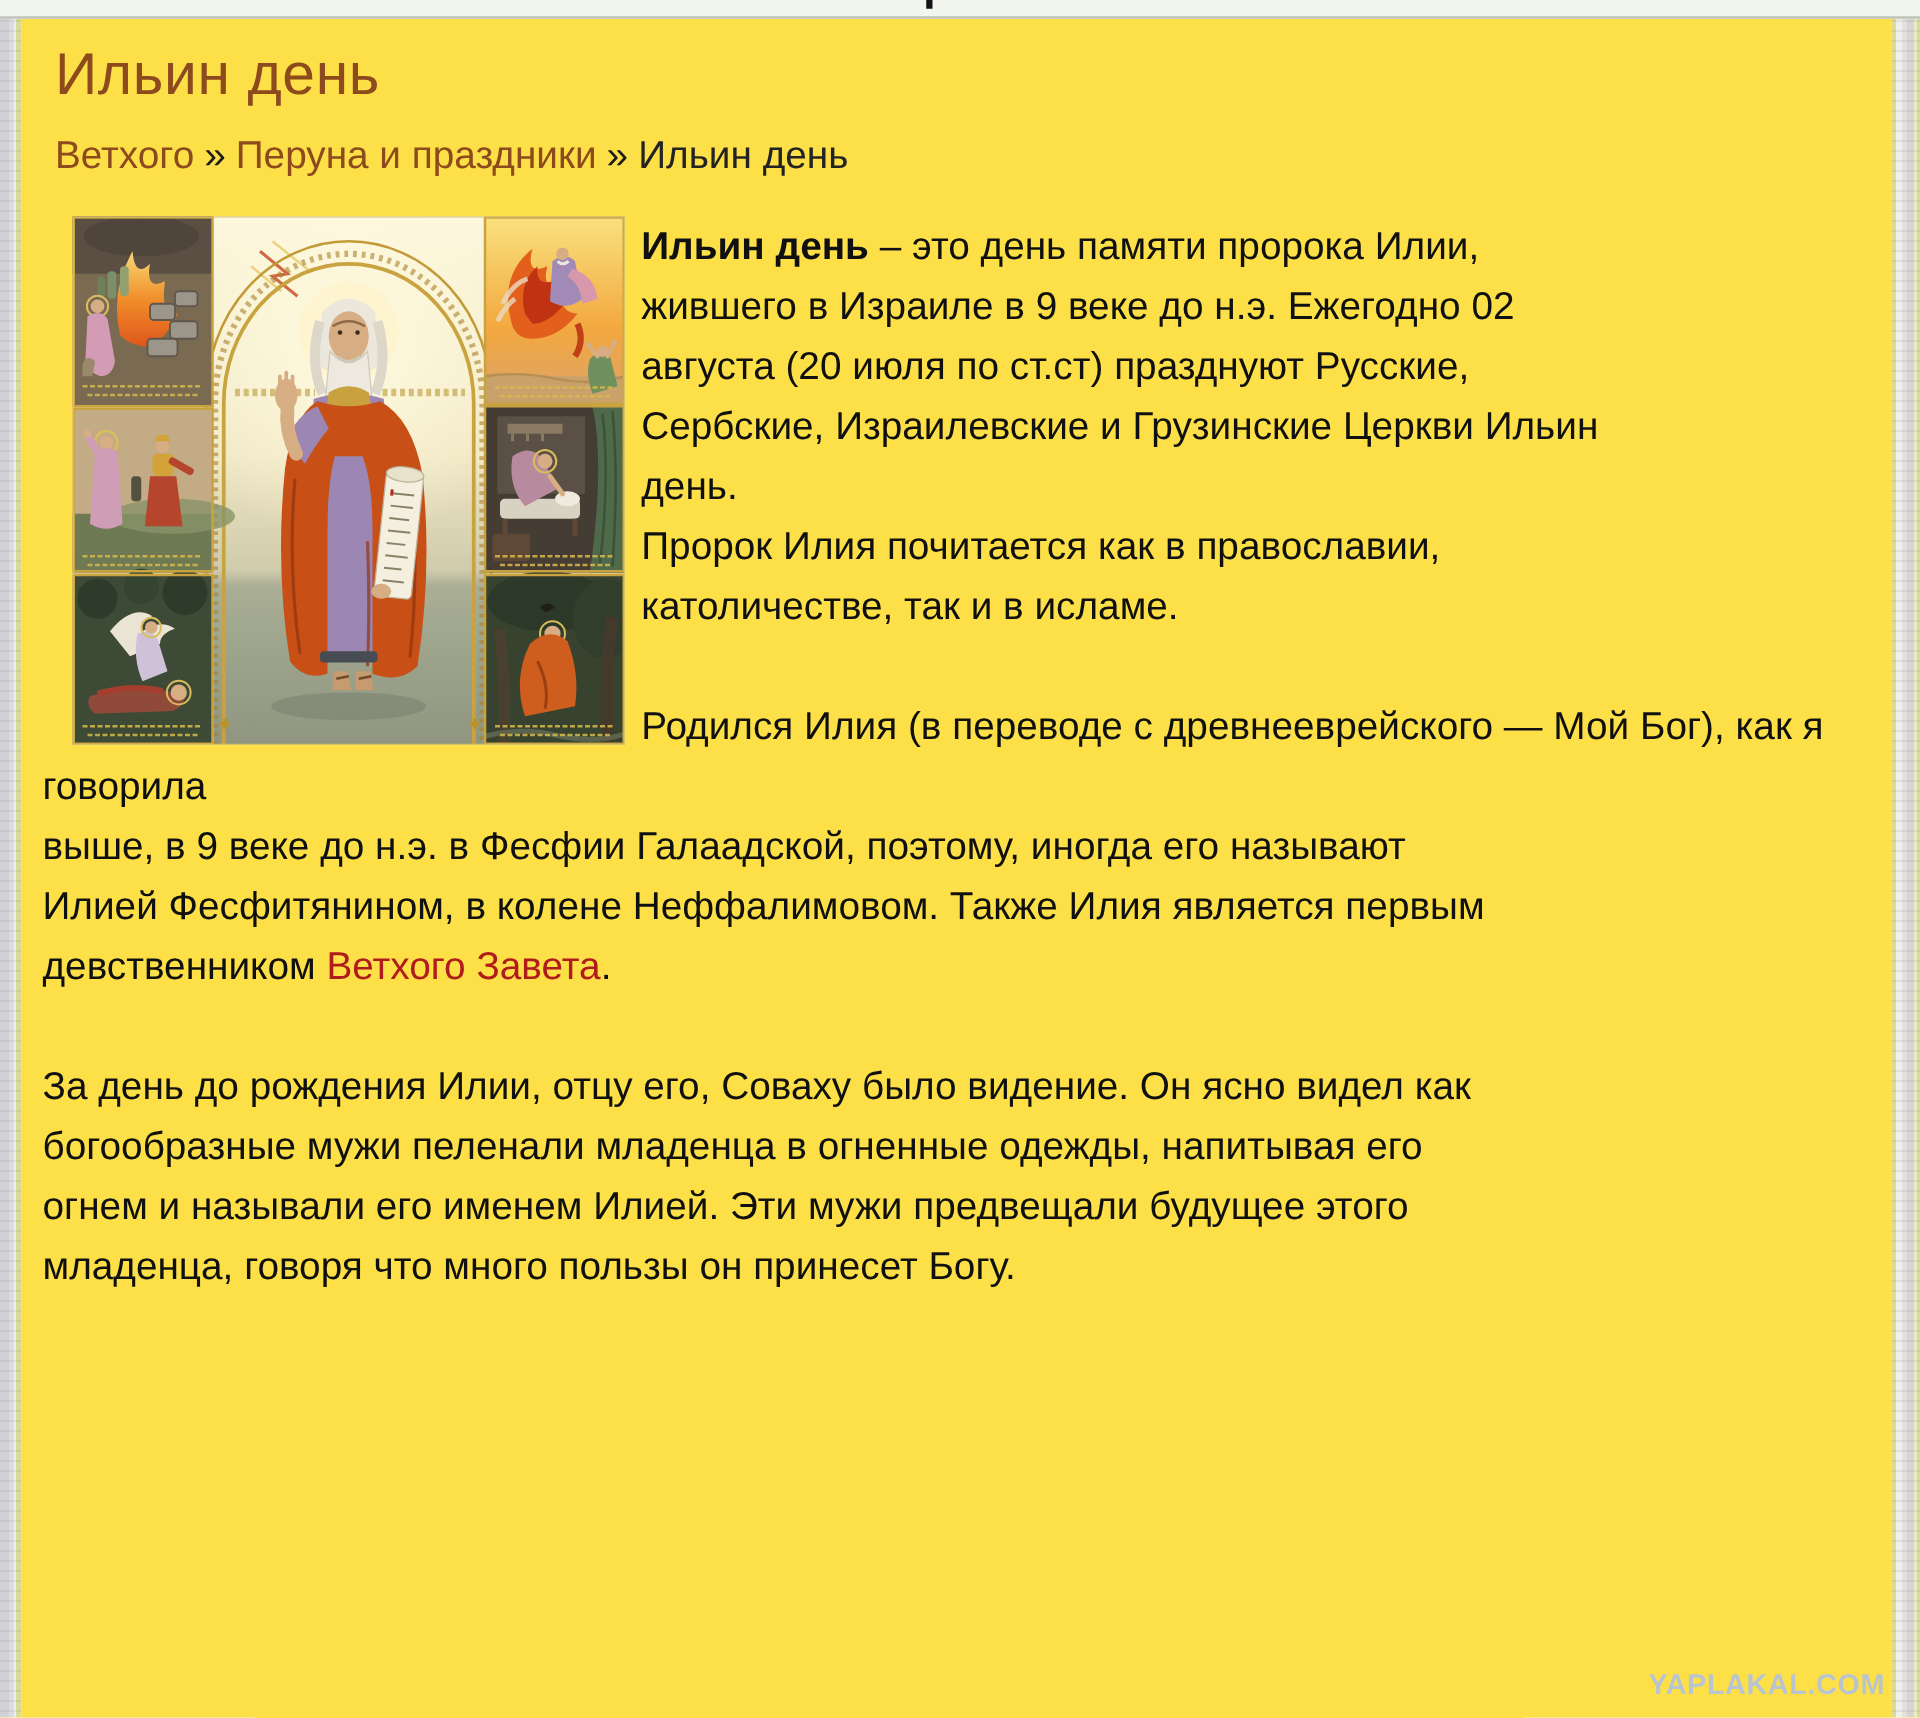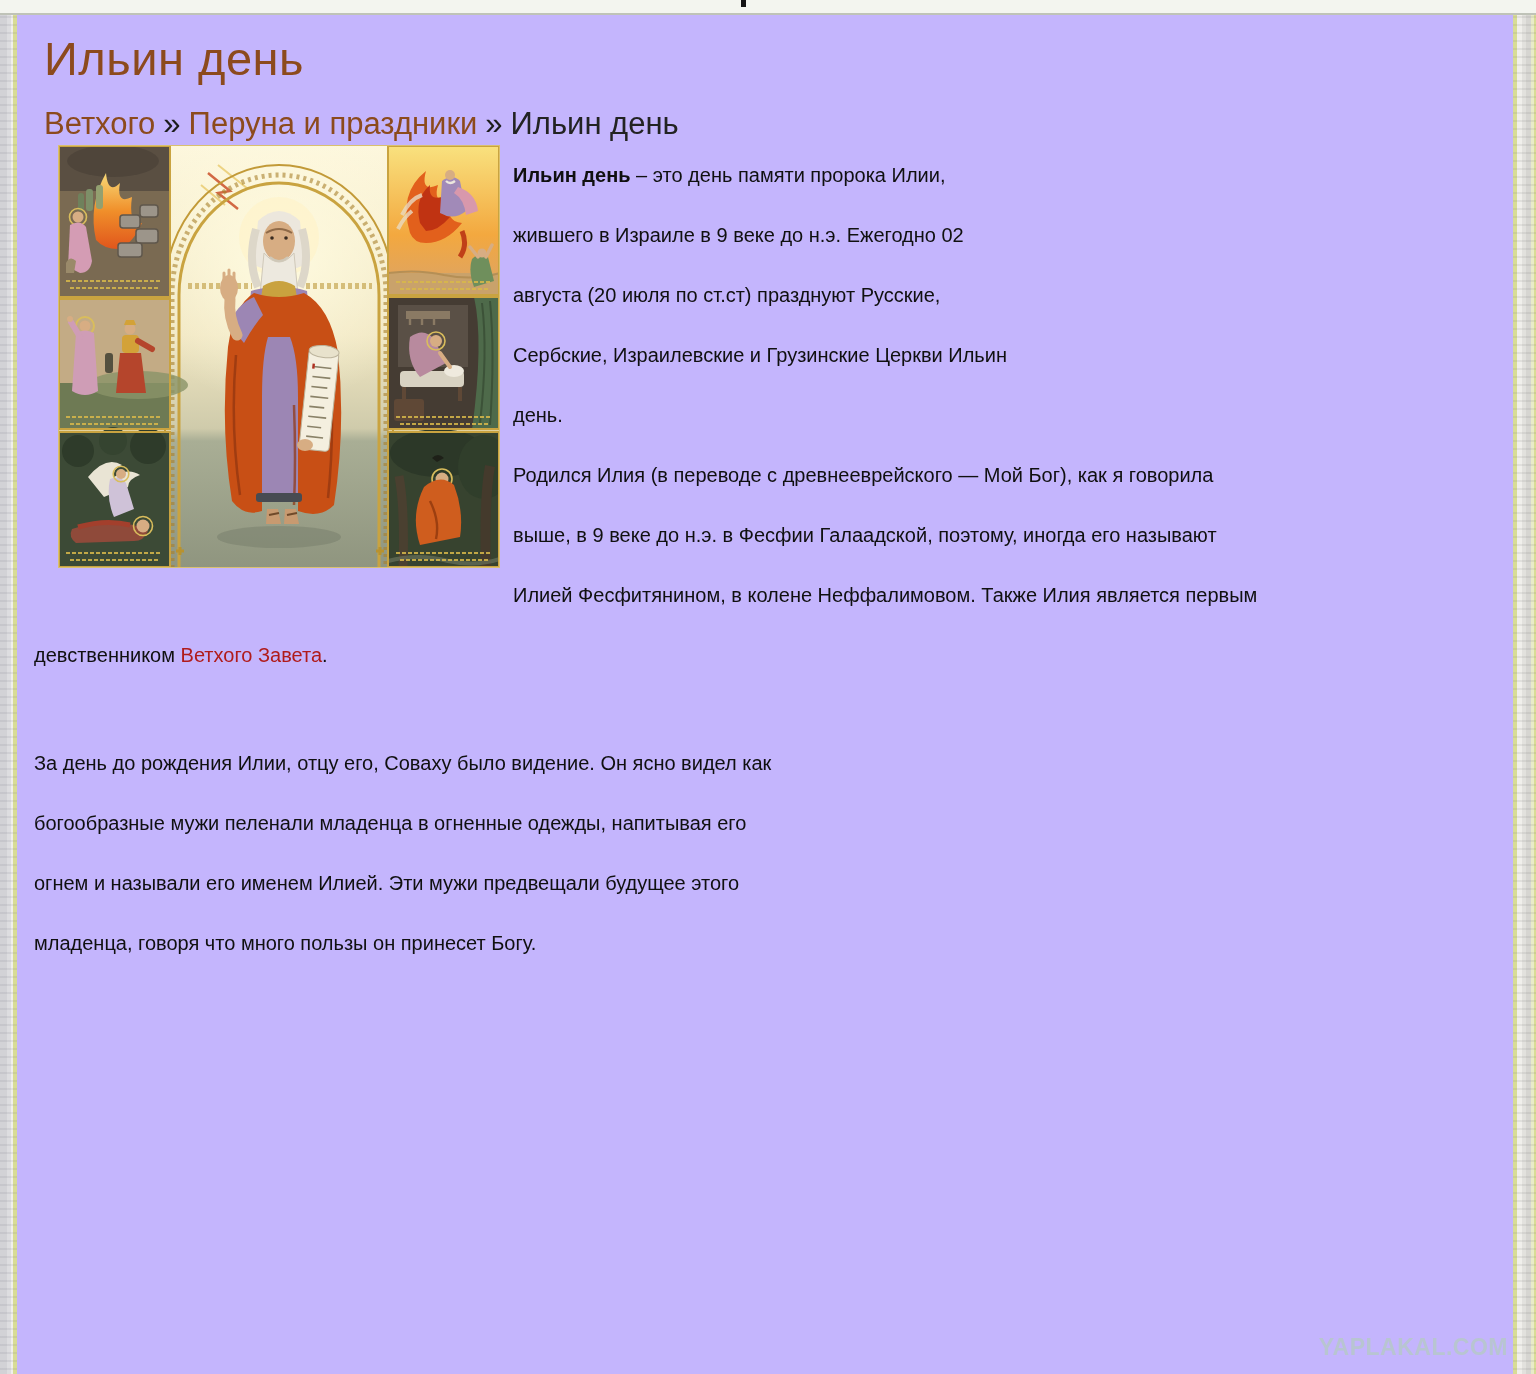--- a/index.html
+++ b/index.html
@@ -24,35 +24,36 @@
   }
   .edge-right{
     right:0;width:23px;
     background-image:
       repeating-linear-gradient(to bottom, rgba(110,110,110,.12) 0 2px, rgba(255,255,255,0) 2px 8px),
       linear-gradient(to right,#d8dc96 0 4px,#f0efeb 4px 9px,#e2e1dd 9px 13px,#d6d5d1 13px 18px,#e9ebc9 18px 21px,#d8dc96 21px 23px);
   }
   
   .content{
     position:absolute;top:15px;left:17px;right:23px;bottom:0;
-    background:#c4b5fd;padding:0 10px 0 17px;
+    background:#fde047;padding:0 10px 0 17px;
   }
   h1.page-title{
     margin:18px 0 18px 10px;
     font-size:47px;line-height:52px;font-weight:400;
     color:#8c4a1d;letter-spacing:.5px;
   }
   .breadcrumb{
     margin:0 0 0 10px;font-size:31px;line-height:42px;color:#222;
   }
   .breadcrumb a{color:#8c4a1d;text-decoration:none;cursor:pointer;}
   .breadcrumb .sep{color:#1c1c1c;padding:0 8px;}
   .breadcrumb .current{color:#232323;}
   .article{
-    font-size:20px;line-height:60px;color:#101010;
+    margin-top:28px;
+    font-size:31px;line-height:48px;color:#101010;
   }
   .article p{margin:0 0 48px 0;}
   .article p.tight{margin-bottom:0;}
   .icon-figure{
     float:left;width:442px;height:423px;
     margin:0 13px 2px 24px;cursor:pointer;
   }
   .icon-figure svg{display:block;width:442px;height:423px;}
   a.red-link{color:#b01b1b;text-decoration:none;cursor:pointer;}
   .watermark{
@@ -275,20 +276,21 @@
             <rect x="330" y="152" width="111" height="132"></rect>
             <rect x="330" y="287" width="111" height="135"></rect>
         </g>
         <rect x="0.5" y="0.5" width="441" height="422" fill="none" stroke="#d9c070" stroke-width="1"></rect>
       </svg>
     </div>
 
     <p class="tight"><b>Ильин день</b><span> – это день памяти пророка Илии,<br>жившего в Израиле в 9 веке до н.э. Ежегодно 02<br>августа (20 июля по ст.ст) празднуют Русские,<br>Сербские, Израилевские и Грузинские Церкви Ильин<br>день.</span></p>
 
 
+    <p><span>Пророк Илия почитается как в православии,<br>католичестве, так и в исламе.</span></p>
 
 
 
     <p><span>Родился Илия (в переводе с древнееврейского — Мой Бог), как я говорила<br>выше, в 9 веке до н.э. в Фесфии Галаадской, поэтому, иногда его называют<br>Илией Фесфитянином, в колене Неффалимовом. Также Илия является первым</span><br><span>девственником </span><a class="red-link">Ветхого Завета</a><span>.</span></p>
 
     <p><span>За день до рождения Илии, отцу его, Соваху было видение. Он ясно видел как<br>богообразные мужи пеленали младенца в огненные одежды, напитывая его<br>огнем и называли его именем Илией. Эти мужи предвещали будущее этого<br>младенца, говоря что много пользы он принесет Богу.</span></p>
 
   </div>
 </div>
 

